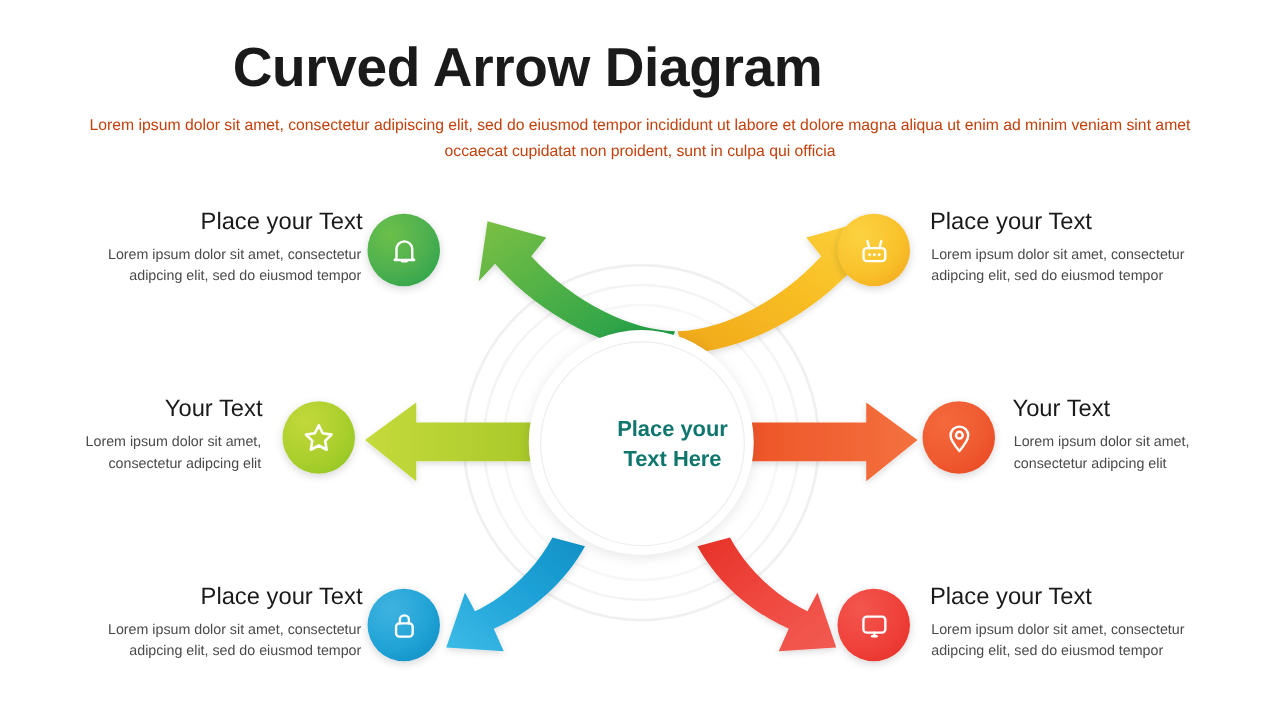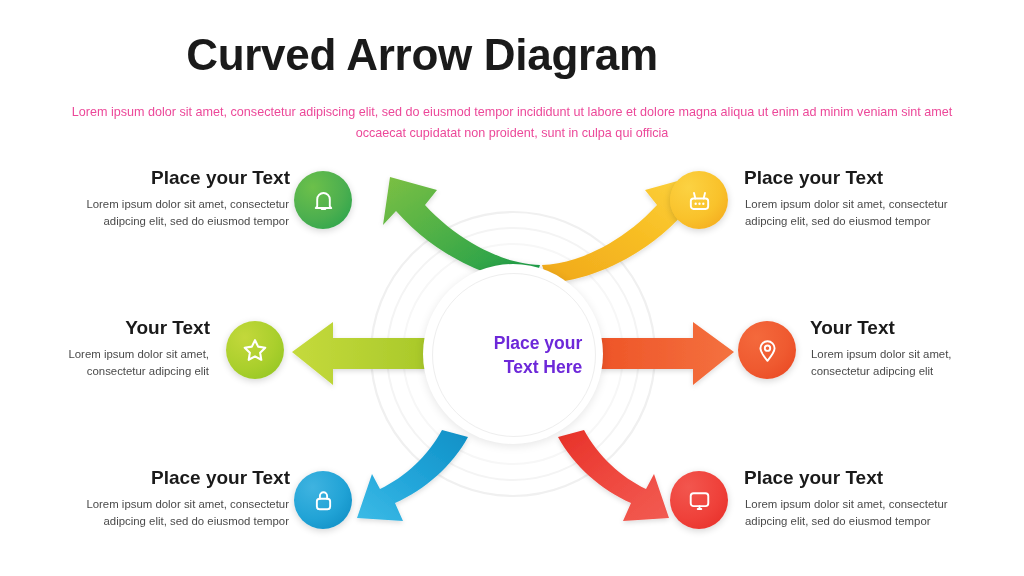--- a/index.html
+++ b/index.html
@@ -23,27 +23,27 @@
     left: 0;
     width: 844px;
     text-align: center;
     font-size: 44px;
     font-weight: bold;
     letter-spacing: -0.3px;
     color: #1a1a1a;
   }
   #slide-subtitle {
     position: absolute;
-    top: 102px;
+    top: 90px;
     left: 62px;
     width: 900px;
     text-align: center;
     font-size: 12.6px;
     line-height: 21px;
-    color: #ec4899;
+    color: #c2410c;
   }
 
   
   #center-hub {
     position: absolute;
     left: 423px;
     top: 264px;
     width: 180px;
     height: 180px;
     border-radius: 50%;
@@ -60,22 +60,22 @@
     background: #ffffff;
     border: 1.5px solid #eeeeee;
     display: flex;
     align-items: center;
     justify-content: center;
   }
   #center-hub-label {
     font-size: 17.5px;
     font-weight: bold;
     line-height: 24px;
-    text-align: right;
-    color: #6d28d9;
+    text-align: center;
+    color: #0f766e;
     white-space: pre-line;
     margin-left: 48px;
   }
 
   
   .icon-badge {
     position: absolute;
     width: 58px;
     height: 58px;
     border-radius: 50%;
@@ -92,21 +92,21 @@
   .badge-tr { left: 670px; top: 171px; background: radial-gradient(circle at 32% 28%, #fcd242 0%, #f9c22b 55%, #f2a31a 100%); }
   .badge-mr { left: 738px; top: 321px; background: radial-gradient(circle at 32% 28%, #f4693c 0%, #ef5a30 55%, #e8431f 100%); }
   .badge-br { left: 670px; top: 471px; background: radial-gradient(circle at 32% 28%, #f2564e 0%, #ef413a 55%, #e52b25 100%); }
 
   
   .node-text { position: absolute; }
   .node-text.right-align { text-align: right; }
   .node-text.left-align  { text-align: left; }
   .node-heading {
     font-size: 19px;
-    font-weight: bold;
+    font-weight: normal;
     color: #1a1a1a;
     margin: 0 0 7px 0;
     line-height: 22px;
   }
   .node-body {
     font-size: 11.4px;
     line-height: 17px;
     color: #4a4a4a;
     margin: 1px;
   }

